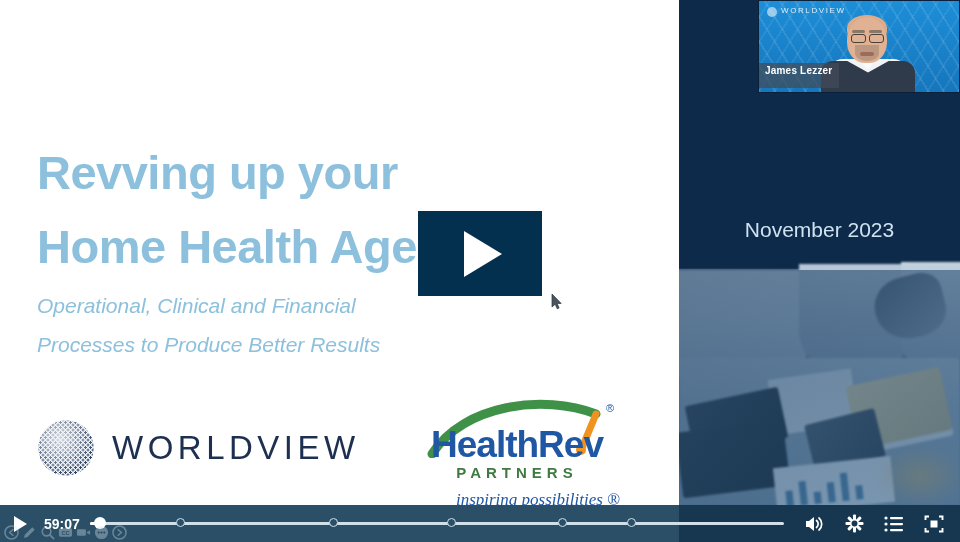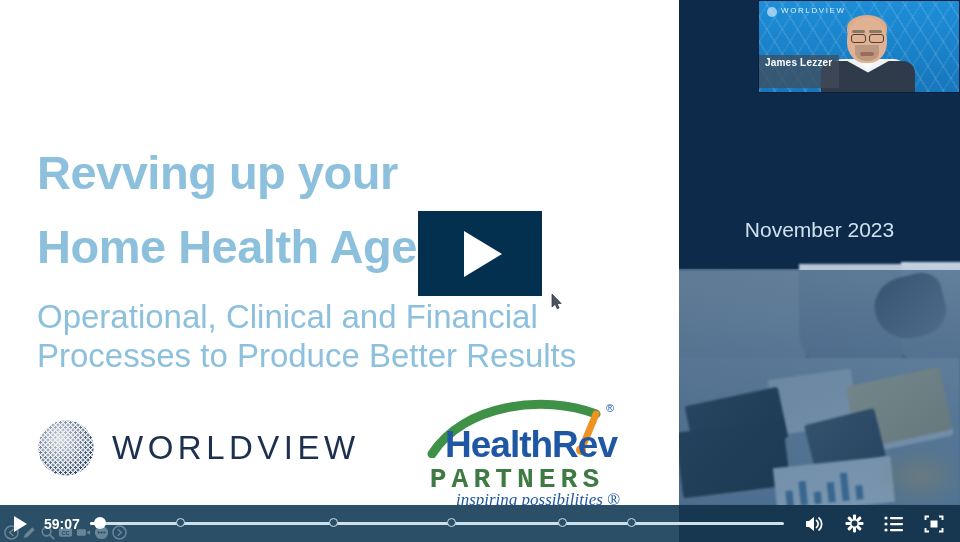--- a/index.html
+++ b/index.html
@@ -26,27 +26,28 @@
     position: absolute; left: 37px; top: 136px;
     width: 600px;
     font-size: 47px;
     font-weight: bold;
     line-height: 74px;
     letter-spacing: -0.5px;
     color: #8cc0dc;
     white-space: pre-line;
   }
   #slide-subtitle {
-    position: absolute; left: 37px; top: 297px;
+    position: absolute; left: 37px; top: 286px;
     width: 590px;
-    font-size: 33px;
+    font-size: 21px;
     font-weight: 400;
     line-height: 39px;
     color: #8cc0dc;
     white-space: pre-line;
+    font-style: italic;
   }
 
   
   #wv-logo {
     position: absolute; left: 38px; top: 420px;
     display: flex; align-items: center; gap: 18px;
   }
   #wv-globe {
     width: 56px; height: 56px; border-radius: 50%;
     background:
@@ -76,29 +77,29 @@
   }
 
   
   #hr-logo {
     position: absolute; left: 424px; top: 398px;
     width: 200px; height: 112px;
     text-align: center;
   }
   #hr-arc { position: absolute; left: 0; top: 0; }
   #hr-health {
-    position: absolute; left: 14px; top: 26px; width: 186px;
+    position: absolute; left: 0; top: 26px; width: 186px;
     font-size: 37px; font-weight: bold; color: #1f57a4;
     letter-spacing: -1px;
     text-align: center;
   }
   #hr-partners {
     position: absolute; left: 0; top: 66px; width: 186px;
-    font-size: 28px; font-weight: bold; color: #3f7a43;
-    letter-spacing: 5px; text-align: center; font-family: Liberation Mono, monospace;
+    font-size: 15px; font-weight: bold; color: #3f7a43;
+    letter-spacing: 5px; text-align: center;
   }
   #hr-tagline {
     position: absolute; left: 0; top: 92px; width: 196px;
     font-family: "Liberation Serif", serif;
     font-style: italic; font-size: 17px; color: #1f57a4;
     text-align: right;
   }
 
   
   #right-panel {
@@ -167,21 +168,21 @@
   #wc-brow-r { position: absolute; left: 110px; top: 29px; width: 13px; height: 2.5px; background: #8a7766; border-radius: 2px; }
   #wc-mouth { position: absolute; left: 101px; top: 51px; width: 14px; height: 4px; background: #9c6b5c; border-radius: 3px; }
   #wc-beard { position: absolute; left: 96px; top: 44px; width: 24px; height: 16px; background: rgba(120,105,95,.35); border-radius: 0 0 50% 50%; }
   #wc-shirt { position: absolute; left: 68px; top: 58px; width: 82px; height: 36px; background: #f2f3f5; border-radius: 16px 16px 0 0; }
   #wc-vest { position: absolute; left: 62px; top: 60px; width: 94px; height: 34px; background: #2f3a4b;
              clip-path: polygon(0 0, 28% 0, 50% 34%, 72% 0, 100% 0, 100% 100%, 0 100%); border-radius: 12px 12px 0 0; }
   #wc-collar { position: absolute; left: 99px; top: 57px; width: 19px; height: 12px; background: #fafbfc;
                clip-path: polygon(0 0, 100% 0, 50% 100%); }
   #wc-name {
     position: absolute; left: 0; bottom: 4px;
-    padding: 2px 7px 20px 6px;
+    padding: 2px 7px 12px 6px;
     background: rgba(65,75,88,.72);
     color: #ffffff; font-size: 10px; font-weight: bold;
     letter-spacing: .2px;
   }
 
   
   #play-overlay {
     position: absolute; left: 418px; top: 211px;
     width: 124px; height: 85px;
     background: #03304f;

